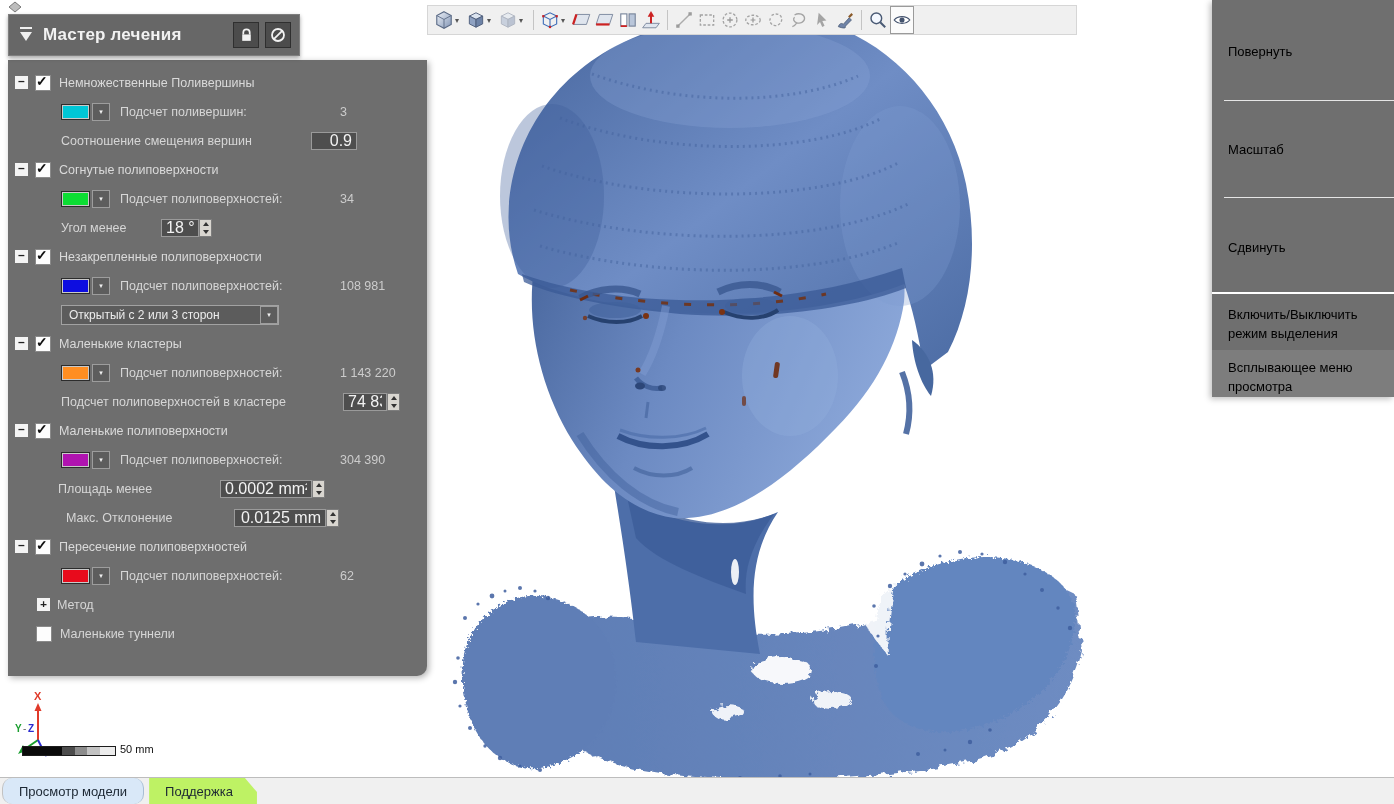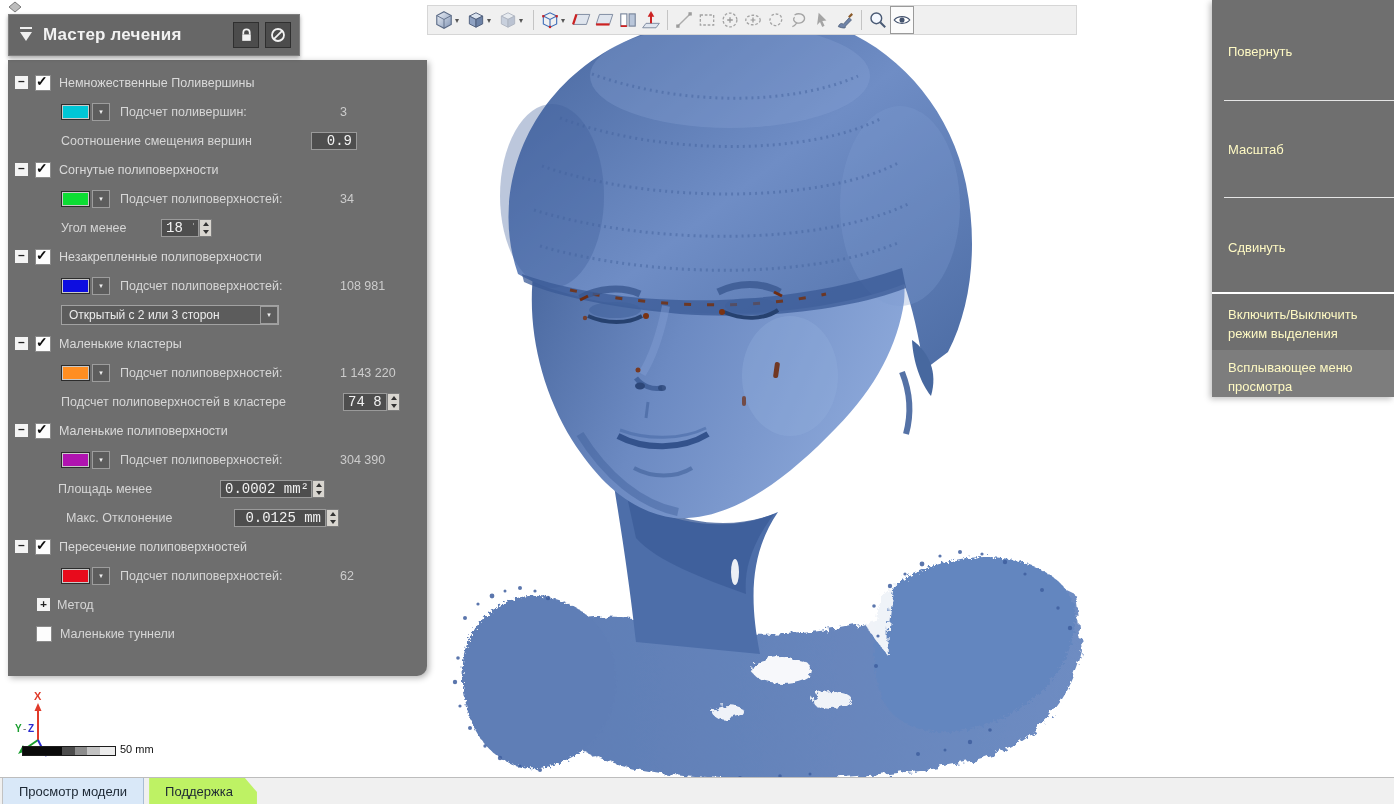--- a/index.html
+++ b/index.html
@@ -45,55 +45,55 @@
   .cb{width:14px;height:14px;background:#fdfdfd;border:1px solid #8a8a8a;flex:none;margin-right:8px;
       position:relative;}
   .cb .mark{position:absolute;left:0;top:-3px;font-size:14px;font-weight:bold;color:#101010;line-height:16px;}
   .sec-title{color:#dadada;}
   .lbl{color:#d6d6d6;}
   .val{color:#cccccc;margin-left:8px;}
   .count-lbl{width:212px;flex:none;}
   .swatch{width:27px;height:14px;border:1px solid #2c2c2c;box-shadow:inset 0 0 0 1px #c9c9c9;flex:none;}
   .dropbtn{width:16px;height:16px;background:#5d5d5d;border:1px solid #9d9d9d;color:#f0f0f0;font-size:7px;
            display:flex;align-items:center;justify-content:center;flex:none;margin:0 10px 0 2px;}
-  .inp{background:#4e4e4e;border:1px solid #9a9a9a;color:#f2f2f2;font-size:14px;height:18px;
-       text-align:right;padding:0 4px;box-sizing:border-box;font-family:Liberation Mono, monospace;}
+  .inp{background:#4e4e4e;border:1px solid #9a9a9a;color:#f2f2f2;font-size:16px;height:18px;
+       text-align:right;padding:0 4px;box-sizing:border-box;font-family:Liberation Sans, sans-serif;}
   .w46{width:46px;} .w52{width:38px;} .w64{width:44px;} .w92{width:92px;margin-left:42px;}
   .spin{display:inline-flex;flex-direction:column;width:13px;height:18px;border:1px solid #7d7d7d;
         box-sizing:border-box;flex:none;}
   .su,.sd{flex:1;background:#d9d6d0;position:relative;}
   .su::after,.sd::after{content:"";position:absolute;left:3px;border-left:3px solid transparent;border-right:3px solid transparent;}
   .su::after{top:2px;border-bottom:4px solid #333;}
   .sd::after{top:2px;border-top:4px solid #333;}
   .ddl{display:flex;align-items:center;justify-content:space-between;height:20px;width:218px;background:#5c5c5c;
        border:1px solid #a2a2a2;padding-left:7px;box-sizing:border-box;color:#ececec;font-size:12px;}
   .ddl .dropbtn{margin:0;}
   .lblw100{width:100px;flex:none;} .lblw250{width:250px;flex:none;} .lblw282{width:282px;flex:none;}
   .lblw120{width:120px;flex:none;} .lblw126{width:126px;flex:none;}
 
   
   .menu{position:absolute;right:0;top:0;width:182px;height:397px;background:#6f6f6f;z-index:8;
-        color:#fef9c3;font-size:13px;box-shadow:-2px 2px 6px rgba(0,0,0,.25);}
+        color:#000000;font-size:13px;box-shadow:-2px 2px 6px rgba(0,0,0,.25);}
   .mi{position:absolute;left:16px;cursor:pointer;}
   .mi-wrap{width:152px;line-height:19px;}
   .msep{position:absolute;left:12px;right:0;border-top:1px solid #f2f2f2;opacity:.9;}
   .msep-full{position:absolute;left:0;right:0;border-top:2px solid #ffffff;}
   .menu-foot{position:absolute;left:0;right:0;top:350px;height:47px;background:#7d7d7d;}
 
   
   .axis{position:absolute;left:14px;top:688px;z-index:4;}
   .scalebar{position:absolute;left:22px;top:746px;width:92px;height:8px;border:1px solid #1c1c1c;z-index:4;
             background:linear-gradient(to right,#0a0a0a 0 42%,#4c4c4c 42% 56%,#8c8c8c 56% 70%,#c2c2c2 70% 84%,#ececec 84% 100%);}
   .scalelabel{position:absolute;left:120px;top:743px;font-size:11px;color:#111;z-index:4;}
 
   
   .statusbar{position:absolute;left:0;right:0;bottom:0;height:26px;background:#f0f0f0;border-top:1px solid #bdbdbd;
              display:flex;align-items:stretch;z-index:10;}
   .tab{display:flex;align-items:center;padding:0 16px;font-size:13px;color:#1c2733;cursor:pointer;}
-  .tab-model{background:#d9e8f8;border-left:1px solid #c2c2c2;border-right:1px solid #a8bed4;margin-left:2px;}
+  .tab-model{background:#d9e8f8;border-left:1px solid #c2c2c2;border-right:1px solid #a8bed4;margin-left:2px;border-radius:10px;}
   .tab-support{background:#bef264;margin-left:5px;padding-right:24px;
                clip-path:polygon(0 0,calc(100% - 12px) 0,100% 14px,100% 100%,0 100%);}
 </style>
 </head>
 <body>
 
 <div class="viewport">
   <svg class="model-svg" width="680" height="775" viewBox="0 0 680 775">
     <defs>
       <linearGradient id="gHat" x1="0" y1="0" x2="1" y2="1">

